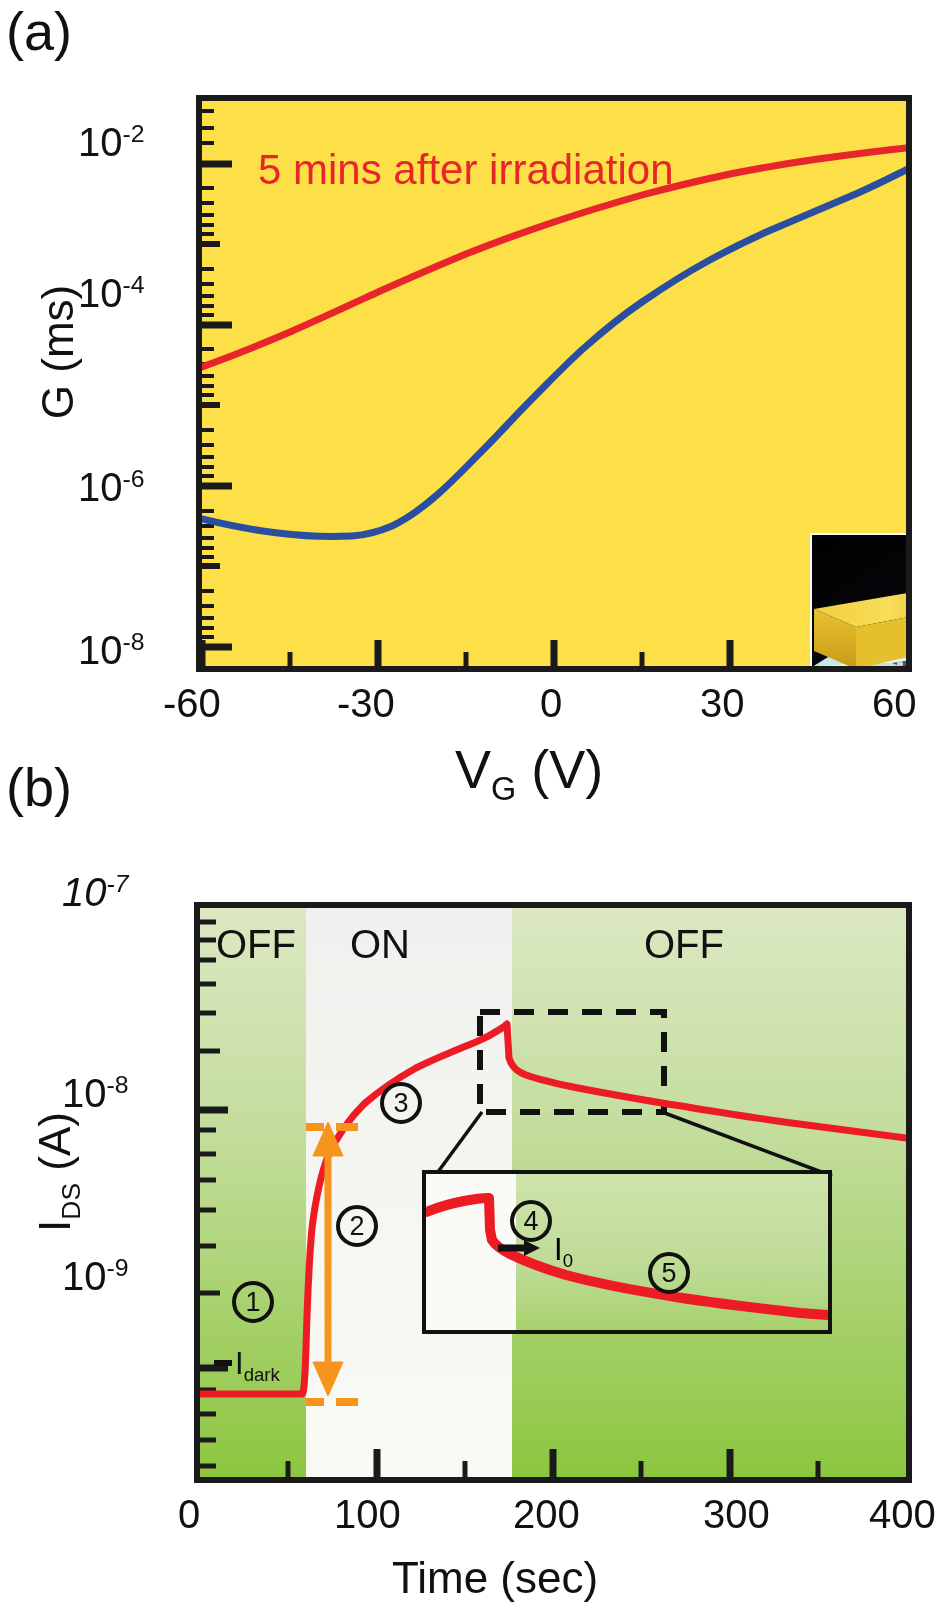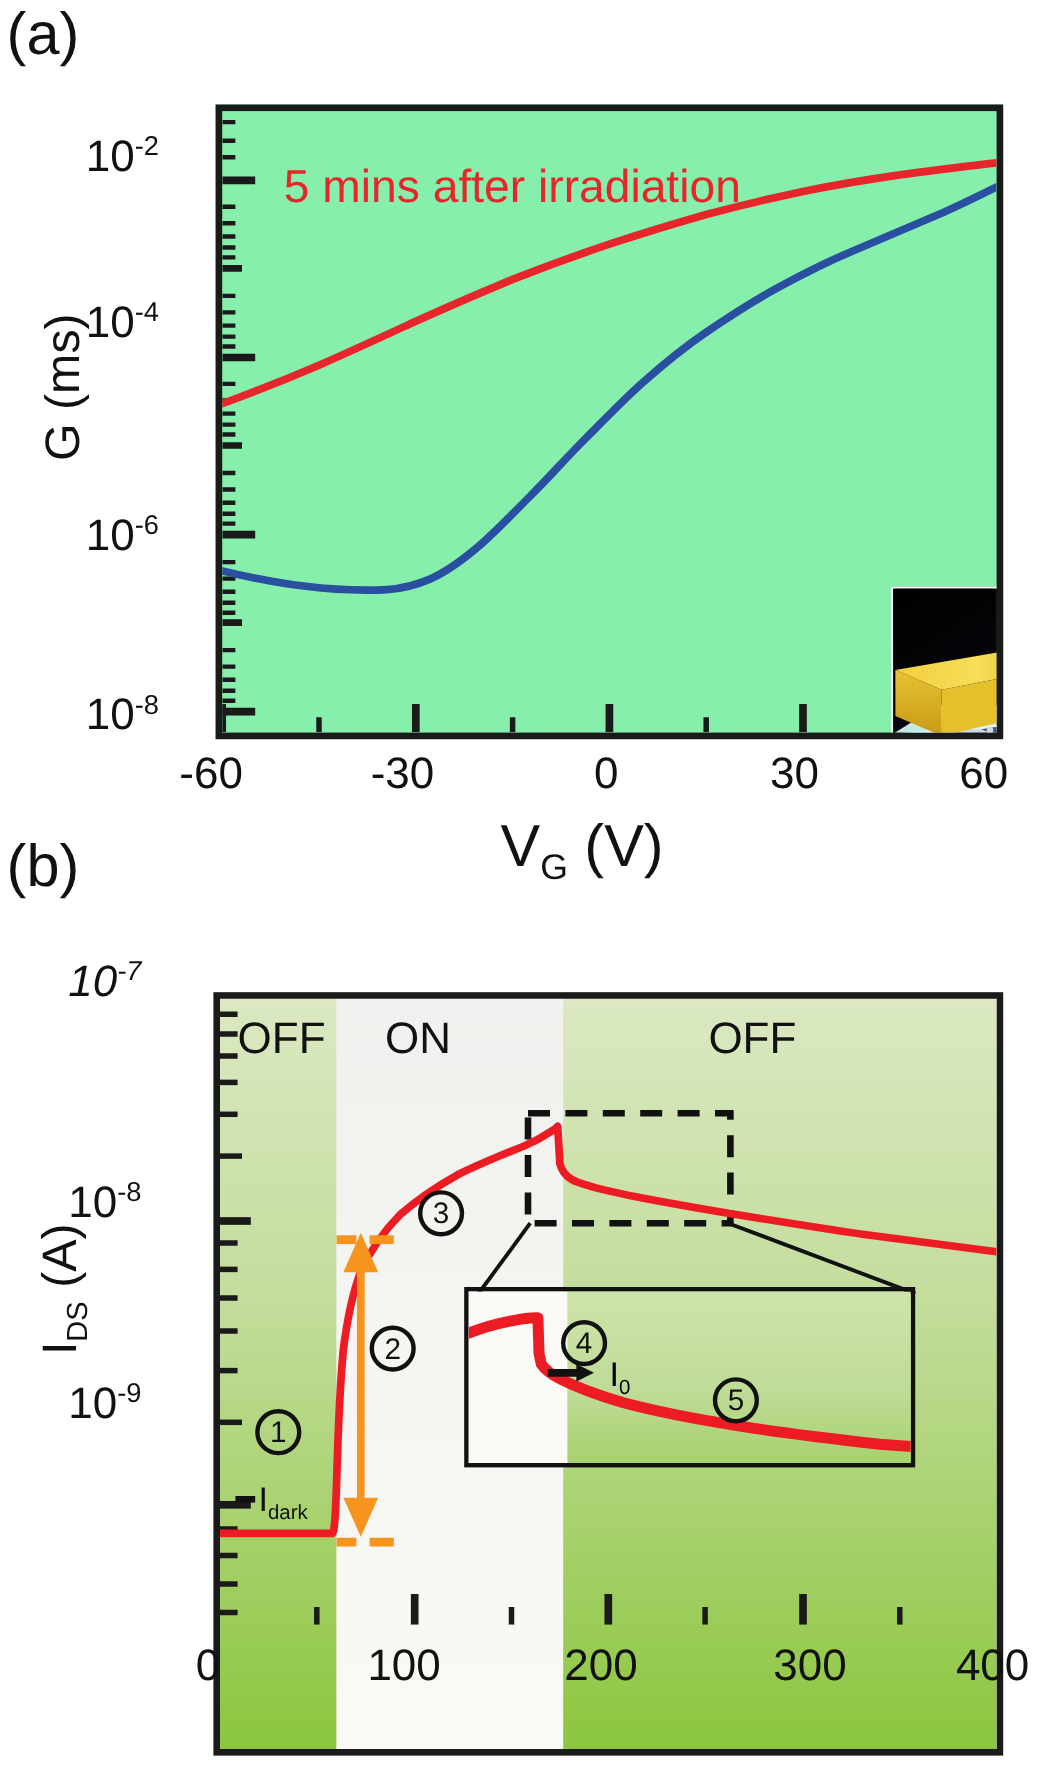--- a/index.html
+++ b/index.html
@@ -45,21 +45,21 @@
   sup.exp { font-size: 0.62em; vertical-align: super; line-height: 0; }
   sub.sub { font-size: 0.60em; vertical-align: sub; line-height: 0; }
 
   
   #panel-a-plot {
     position: absolute;
     left: 196px; top: 95px;
     width: 716px; height: 577px;
     border: 6px solid #1a1a1a;
     box-sizing: border-box;
-    background: #86efac;
+    background: #fde047;
     overflow: hidden;
   }
   #panel-a-svg { position: absolute; left: 0; top: 0; }
 
   .plot-annot {
     position: absolute;
     font-size: 42px;
     white-space: nowrap;
     line-height: 1;
   }
@@ -97,21 +97,21 @@
     box-sizing: border-box;
     overflow: hidden;
     background: #000;
   }
   #device-inset svg { display: block; }
 
   
   #panel-b-plot {
     position: absolute;
     left: 194px; top: 902px;
-    width: 718px; height: 694px;
+    width: 718px; height: 581px;
     border: 6px solid #1a1a1a;
     box-sizing: border-box;
     overflow: hidden;
     background: #f2f2f0;
   }
   .b-band { position: absolute; top: 0; bottom: 0; }
   #b-band-off1 {
     left: 0; width: 106px;
     background: linear-gradient(to bottom, #dbe8c2 0%, #c3dd9c 40%, #8cc63f 100%);
   }
@@ -519,14 +519,15 @@
       </div>
     </div>
   </div>
 
   <div class="axis-tick-label" id="b-x-0">0</div>
   <div class="axis-tick-label" id="b-x-100">100</div>
   <div class="axis-tick-label" id="b-x-200">200</div>
   <div class="axis-tick-label" id="b-x-300">300</div>
   <div class="axis-tick-label" id="b-x-400">400</div>
 
+  <div class="axis-title" id="b-x-title">Time (sec)</div>
 
 </div>
 
 </body></html>

